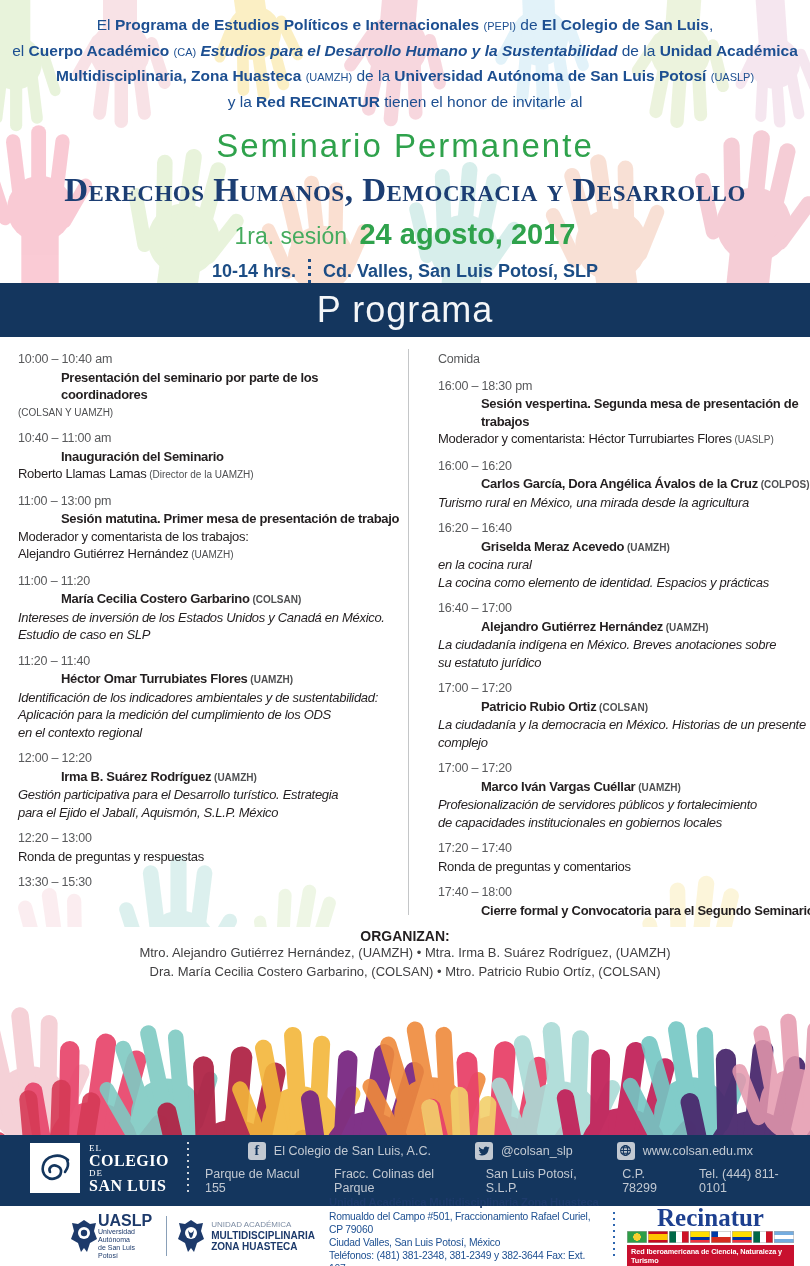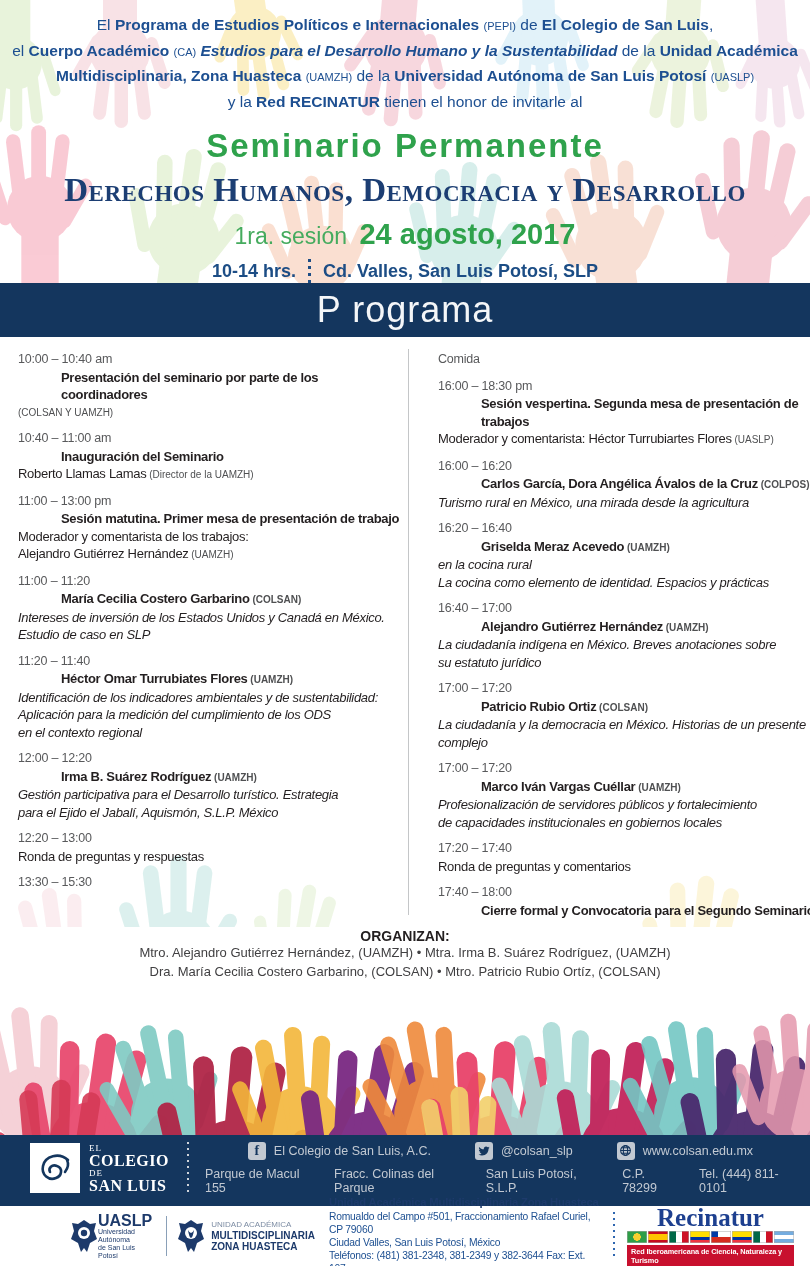--- a/index.html
+++ b/index.html
@@ -5,21 +5,21 @@
   html,body{margin:0;padding:0;background:#888;}
   .poster{position:relative;width:810px;height:1266px;margin:0 auto;background:#fff;overflow:hidden;
           font-family:"Liberation Sans",sans-serif;}
   .poster svg.bg{position:absolute;left:0;pointer-events:none;}
   
   .header{position:absolute;top:0;left:0;width:810px;height:283px;z-index:2;text-align:center;}
   .intro{margin-top:13px;font-size:15.5px;line-height:24.5px;color:#1d4f91;}
   .intro .b{font-weight:bold;}
   .intro .i{font-style:italic;}
   .intro .s{font-size:11px;}
-  .seminar-label{margin-top:13px;font-size:33px;font-weight:700;letter-spacing:2px;color:#2fa24c;}
+  .seminar-label{margin-top:13px;font-size:33px;font-weight:400;letter-spacing:2px;color:#2fa24c;}
   .main-title{margin-top:7px;font-family:"Liberation Serif",serif;font-variant:small-caps;font-weight:bold;
               font-size:33px;letter-spacing:.5px;color:#1c3e73;}
   .session-row{margin-top:9px;color:#2fa24c;}
   .session-label{font-size:23px;font-weight:300;color:#45ab5e;}
   .session-date{font-size:29px;font-weight:bold;margin-left:8px;}
   .info-row{margin-top:8px;display:flex;justify-content:center;align-items:center;gap:12px;
             font-size:18px;font-weight:bold;color:#1c4d85;}
   .vdots{width:3px;height:24px;background-image:repeating-linear-gradient(#1c4d85 0 3px,transparent 3px 7px);}
   
   .band{position:absolute;top:283px;left:0;width:810px;height:54px;background:#14365e;z-index:2;

